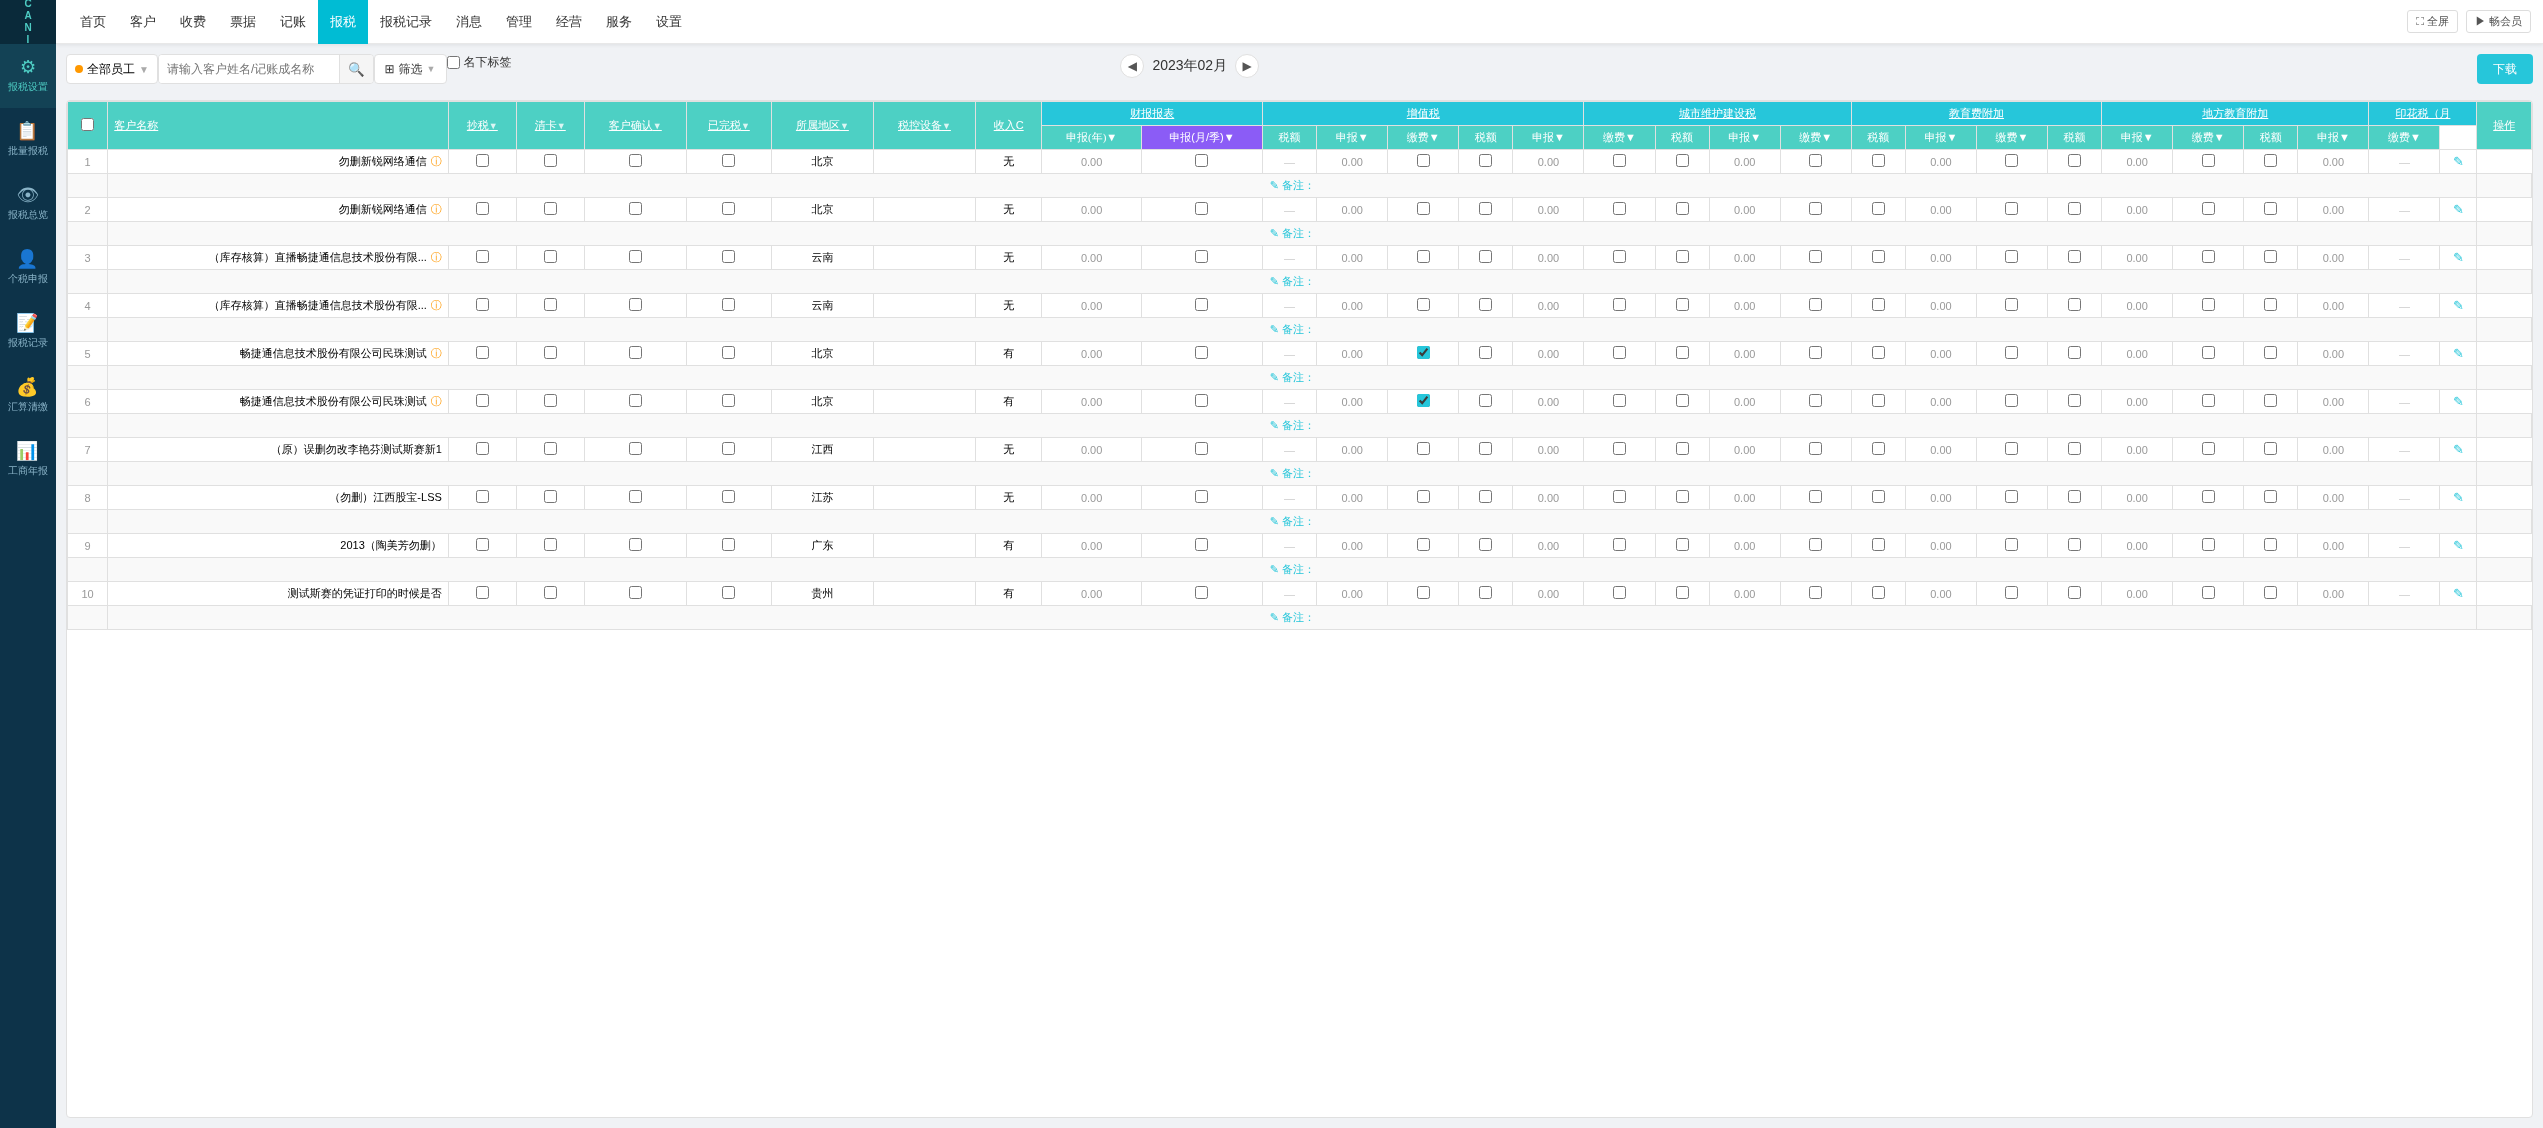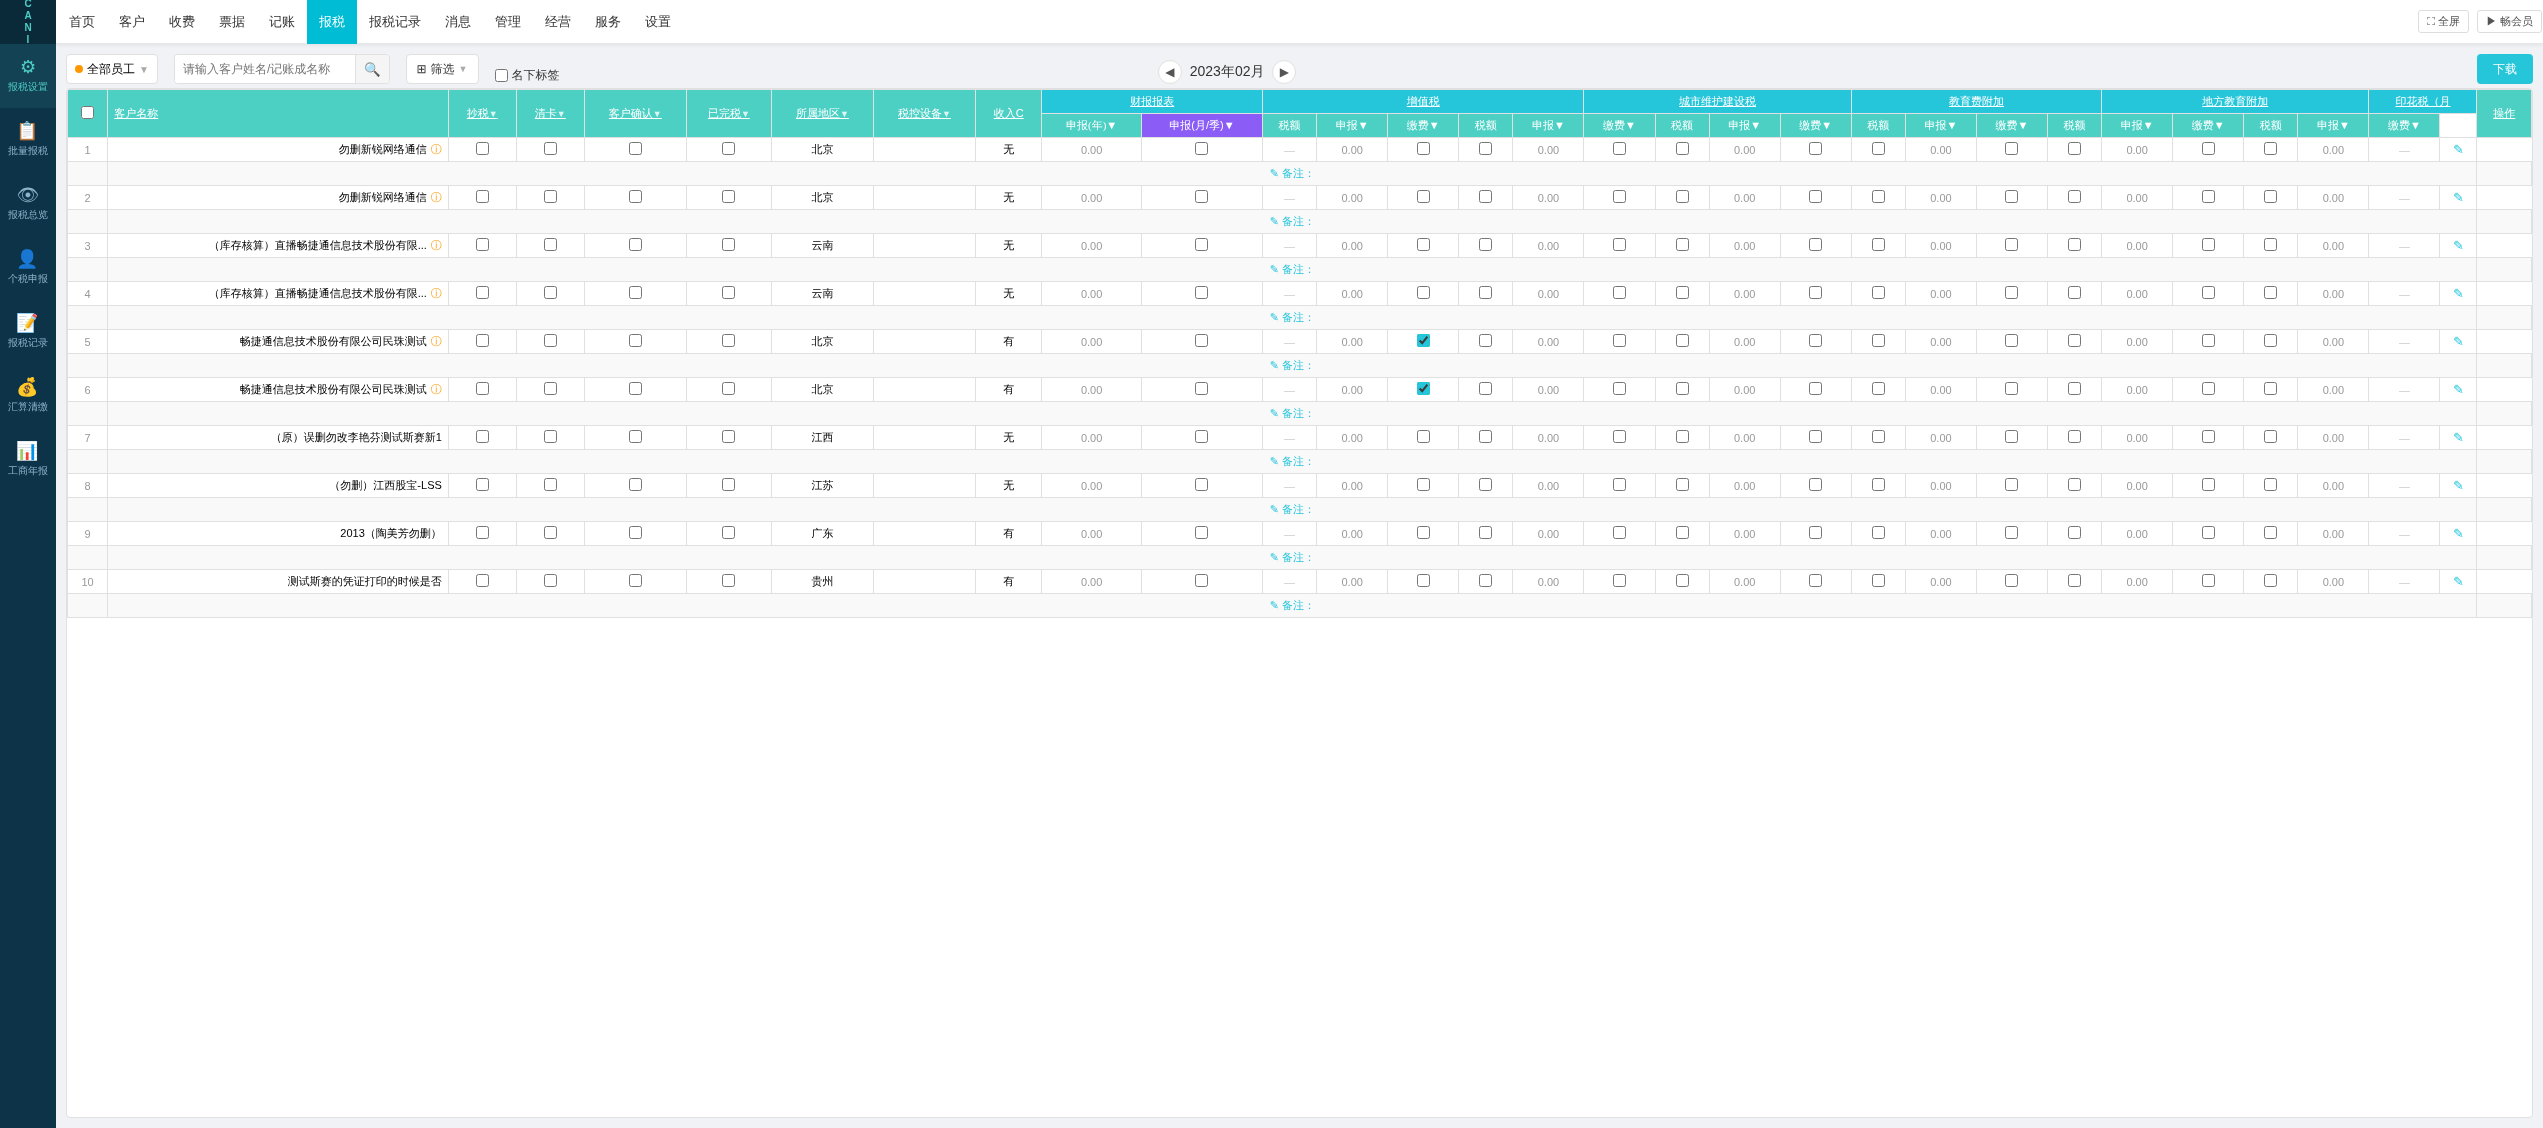--- a/index.html
+++ b/index.html
@@ -57,21 +57,21 @@
       flex: 1;
       display: flex;
       flex-direction: column;
       overflow: hidden;
     }
     .top-nav {
       background: #fff;
       height: 44px;
       display: flex;
       align-items: center;
-      padding: 0 1px;
+      padding: 0 12px;
       border-bottom: 1px solid #e8e8e8;
       box-shadow: 0 1px 4px rgba(0,0,0,0.08);
       flex-shrink: 0;
     }
     .nav-item {
       padding: 0 12px;
       height: 44px;
       display: flex;
       align-items: center;
       cursor: pointer;
@@ -110,23 +110,23 @@
       flex: 1;
       padding: 10px;
       overflow: hidden;
       display: flex;
       flex-direction: column;
     }
 
     
     .toolbar {
       display: flex;
-      align-items: flex-end;
-      gap: 16px;
-      margin-bottom: 4px;
+      align-items: flex-start;
+      gap: 0;
+      margin-bottom: 16px;
       flex-shrink: 0;
     }
     .toolbar-select {
       display: flex;
       align-items: center;
       border: 1px solid #e0e0e0;
       border-radius: 4px;
       background: #fff;
       padding: 0 8px;
       height: 30px;

